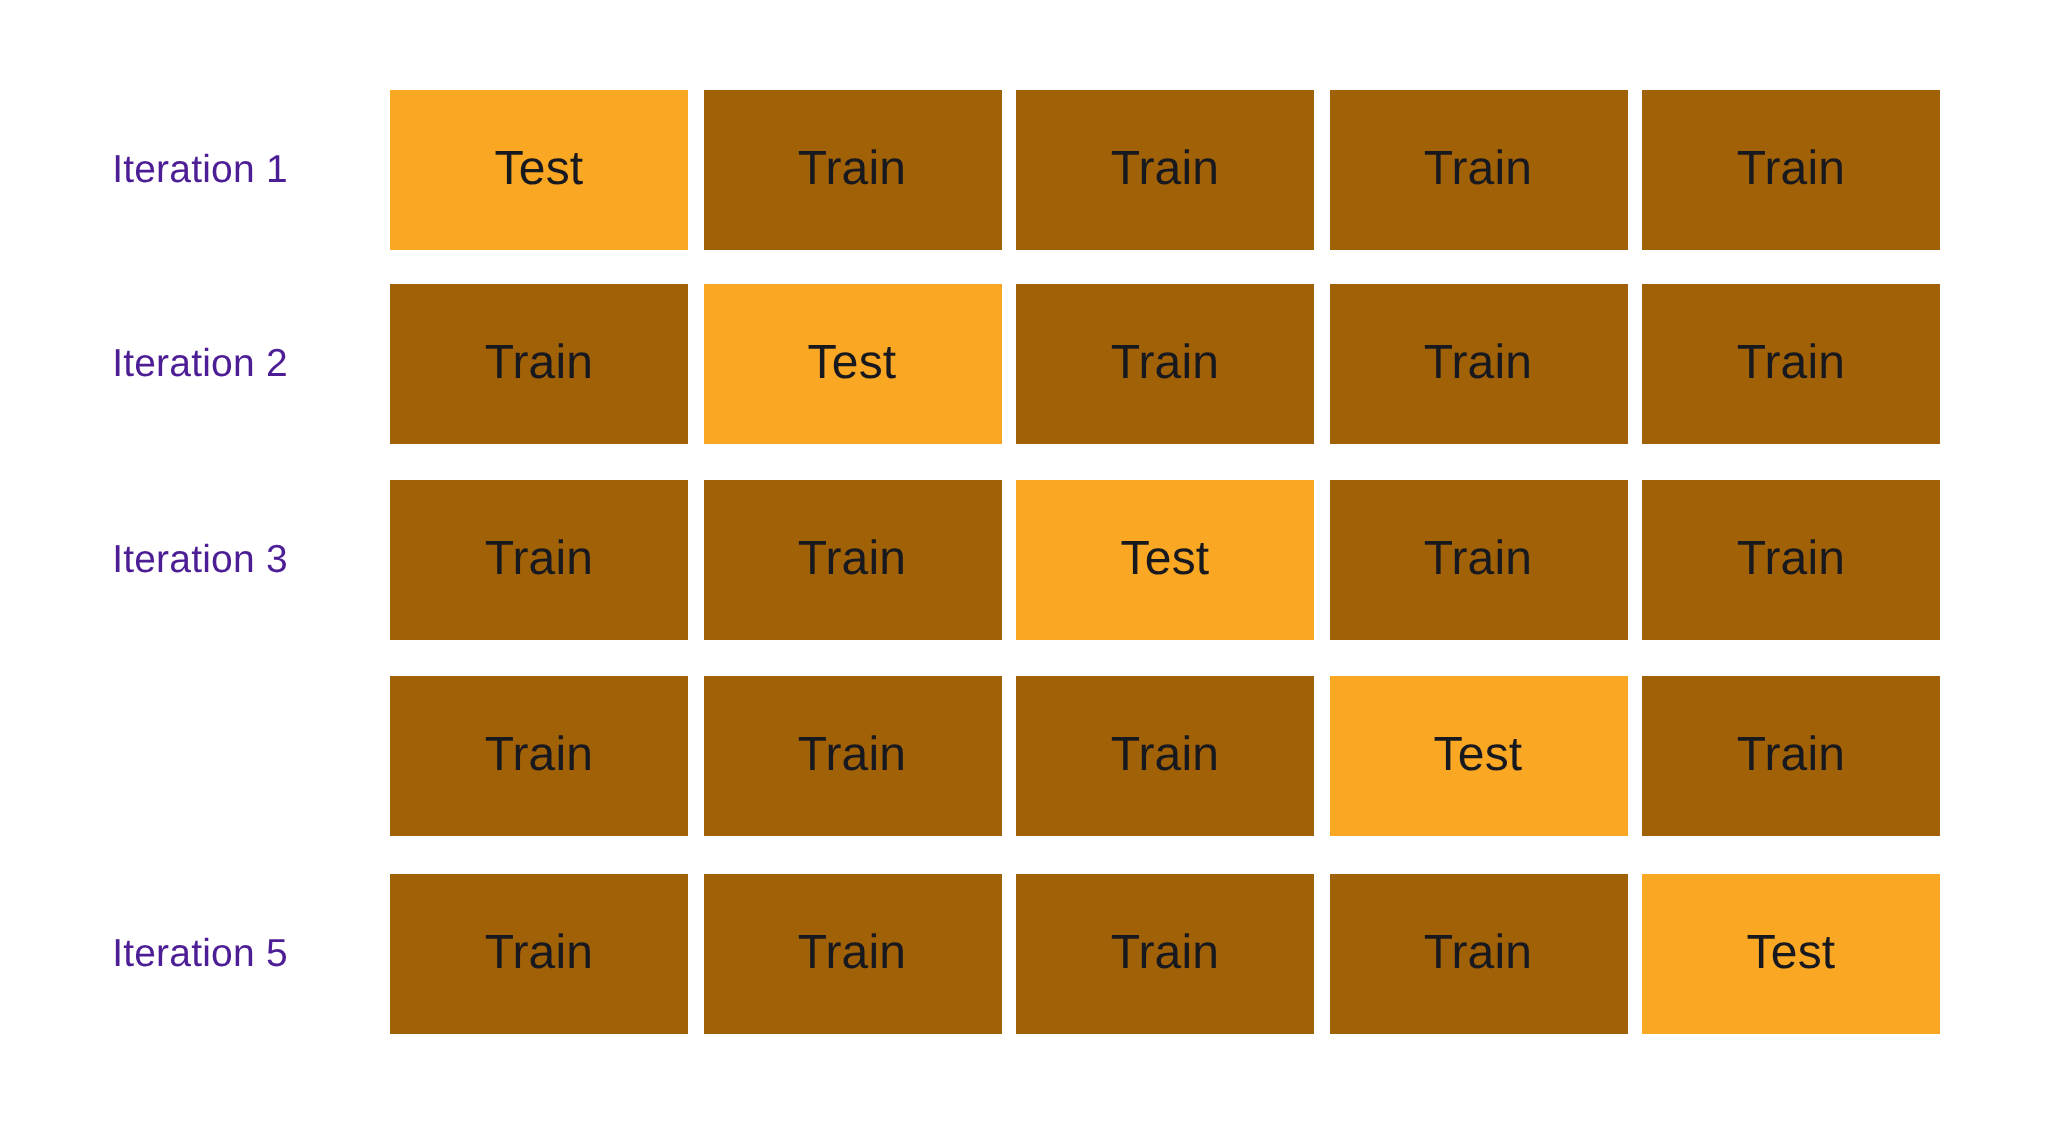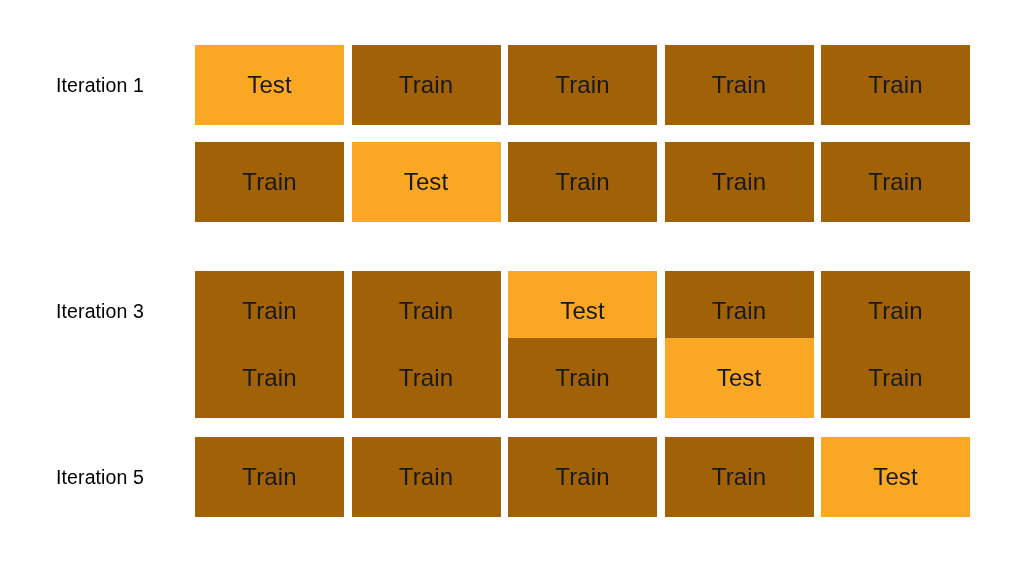--- a/index.html
+++ b/index.html
@@ -43,21 +43,21 @@
   .row-label {
     position: absolute;
     left: 30px;
     top: 0;
     width: 140px;
     height: 80px;
     line-height: 80px;
     text-align: center;
     font-size: 19.5px;
     font-weight: 400;
-    color: #000000;
+    color: #4c1d95;
     letter-spacing: 0.1px;
     white-space: nowrap;
   }
 
   .row-cells {
     position: absolute;
     left: 195px;
     top: 0;
     width: 776px;
     height: 80px;
@@ -83,21 +83,21 @@
   .fold-cell.c2 { left: 313px; }
   .fold-cell.c3 { left: 469.5px; }
   .fold-cell.c4 { left: 626px; }
 
   .fold-cell.train { background: #a16207; }
   .fold-cell.test  { background: #faa723; }
 
   
   .r0 { top: 45px; }
   .r1 { top: 142px; }
-  .r2 { top: 240px; margin-top: 31px; }
+  .r2 { top: 240px; }
   .r3 { top: 338px; }
   .r4 { top: 437px; border-radius: 31px; }
 </style>
 </head>
 <body>
 
 <div id="diagram">
   <div class="kfold-grid">
 
     <div class="fold-row r0">
@@ -105,20 +105,21 @@
       <div class="row-cells">
         <div class="fold-cell c0 test">Test</div>
         <div class="fold-cell c1 train">Train</div>
         <div class="fold-cell c2 train">Train</div>
         <div class="fold-cell c3 train">Train</div>
         <div class="fold-cell c4 train">Train</div>
       </div>
     </div>
 
     <div class="fold-row r1">
+      <div class="row-label">Iteration 2</div>
       <div class="row-cells">
         <div class="fold-cell c0 train">Train</div>
         <div class="fold-cell c1 test">Test</div>
         <div class="fold-cell c2 train">Train</div>
         <div class="fold-cell c3 train">Train</div>
         <div class="fold-cell c4 train">Train</div>
       </div>
     </div>
 
     <div class="fold-row r2">

